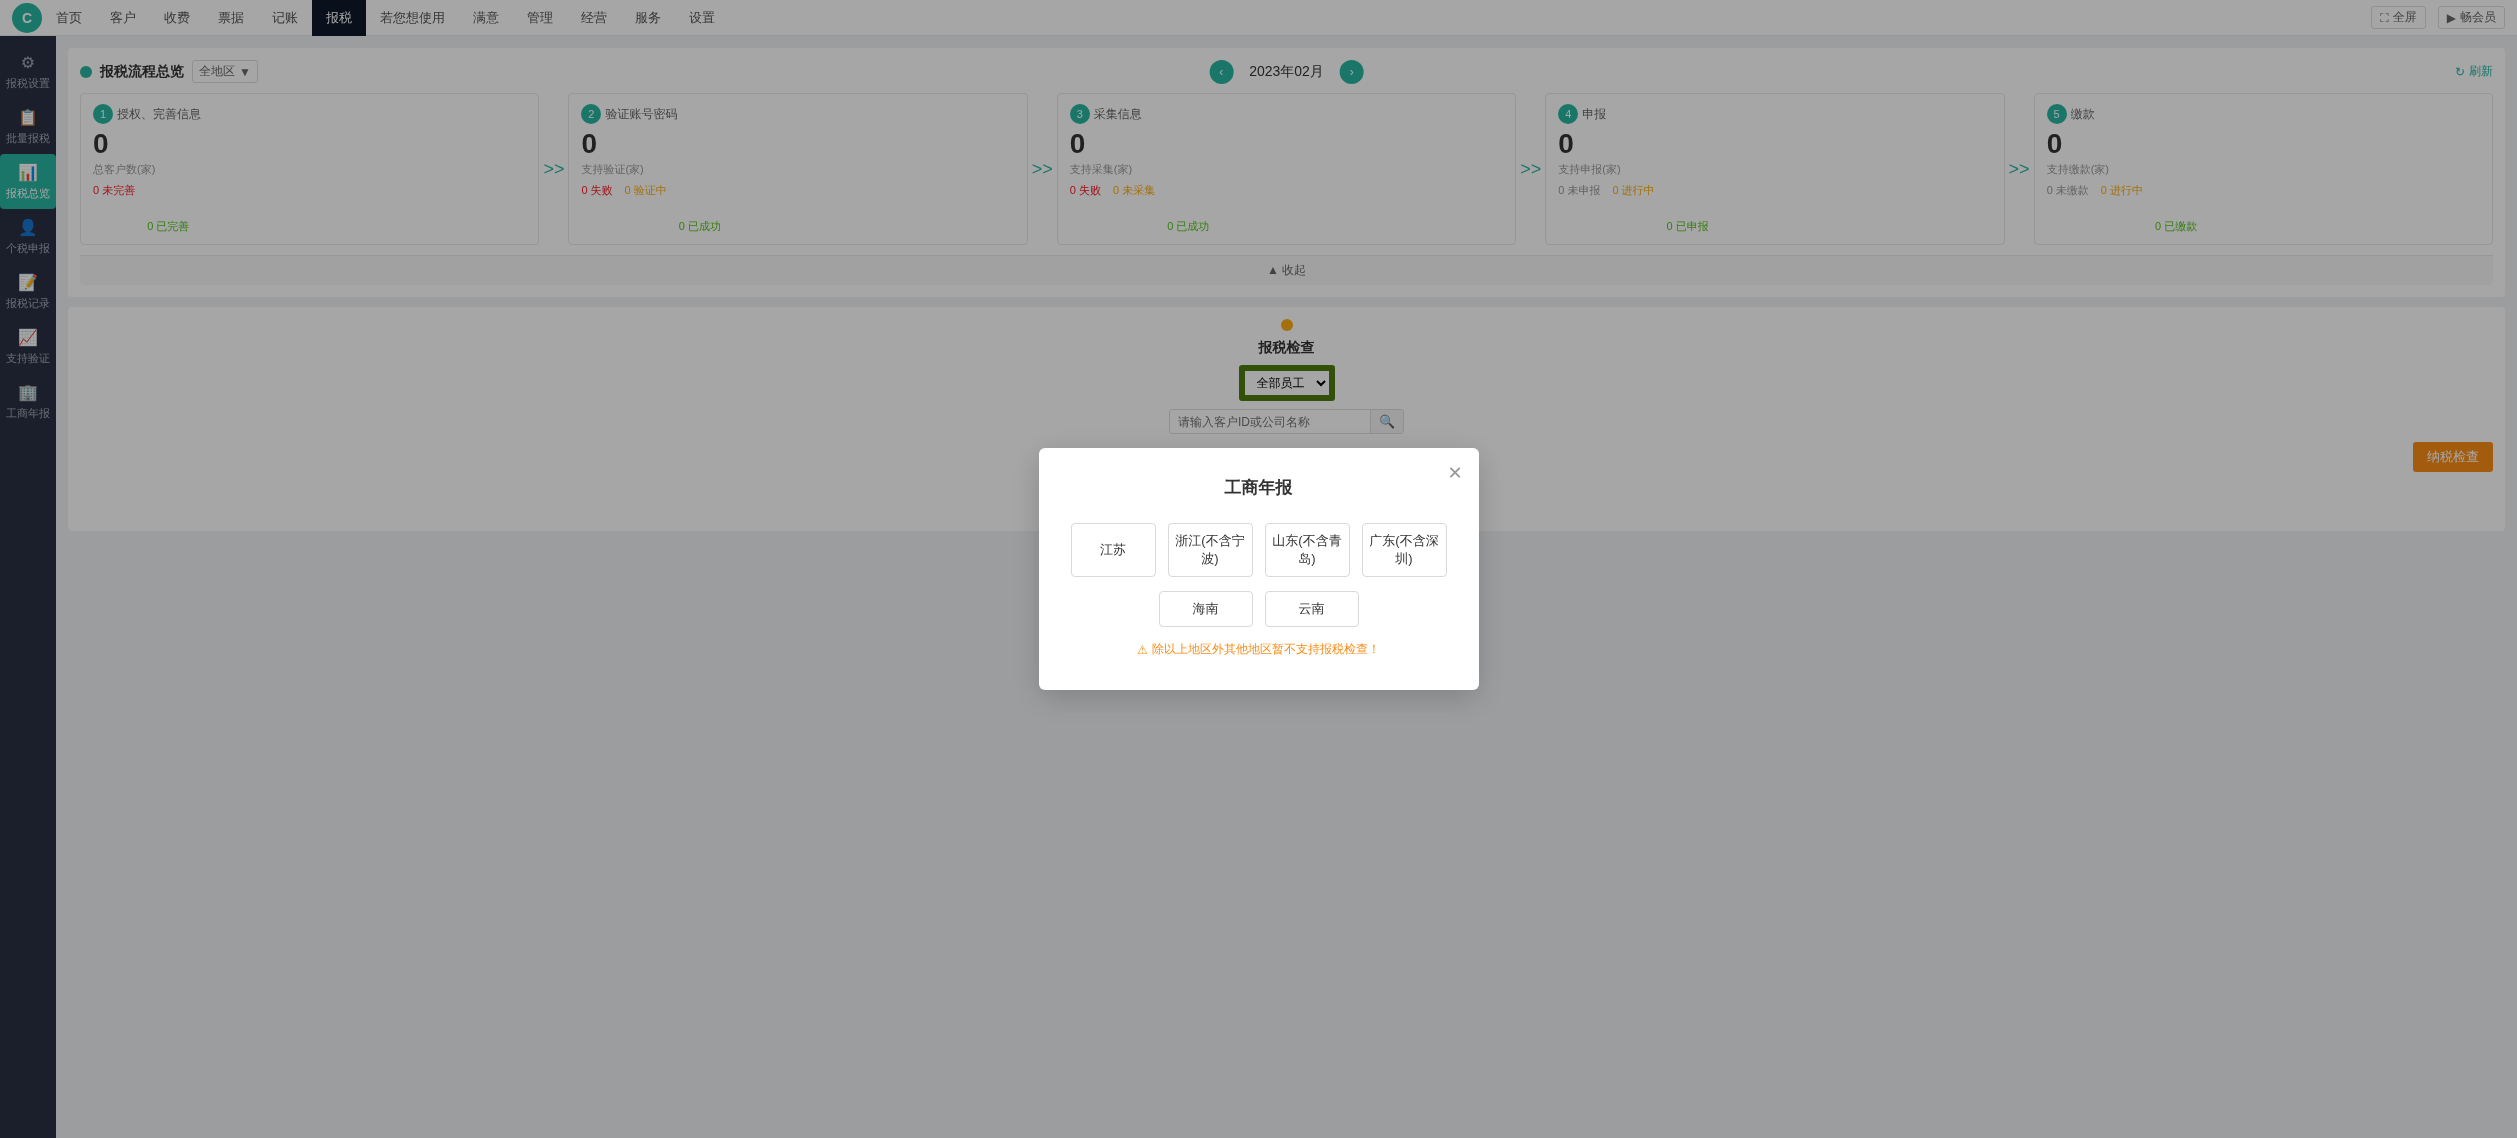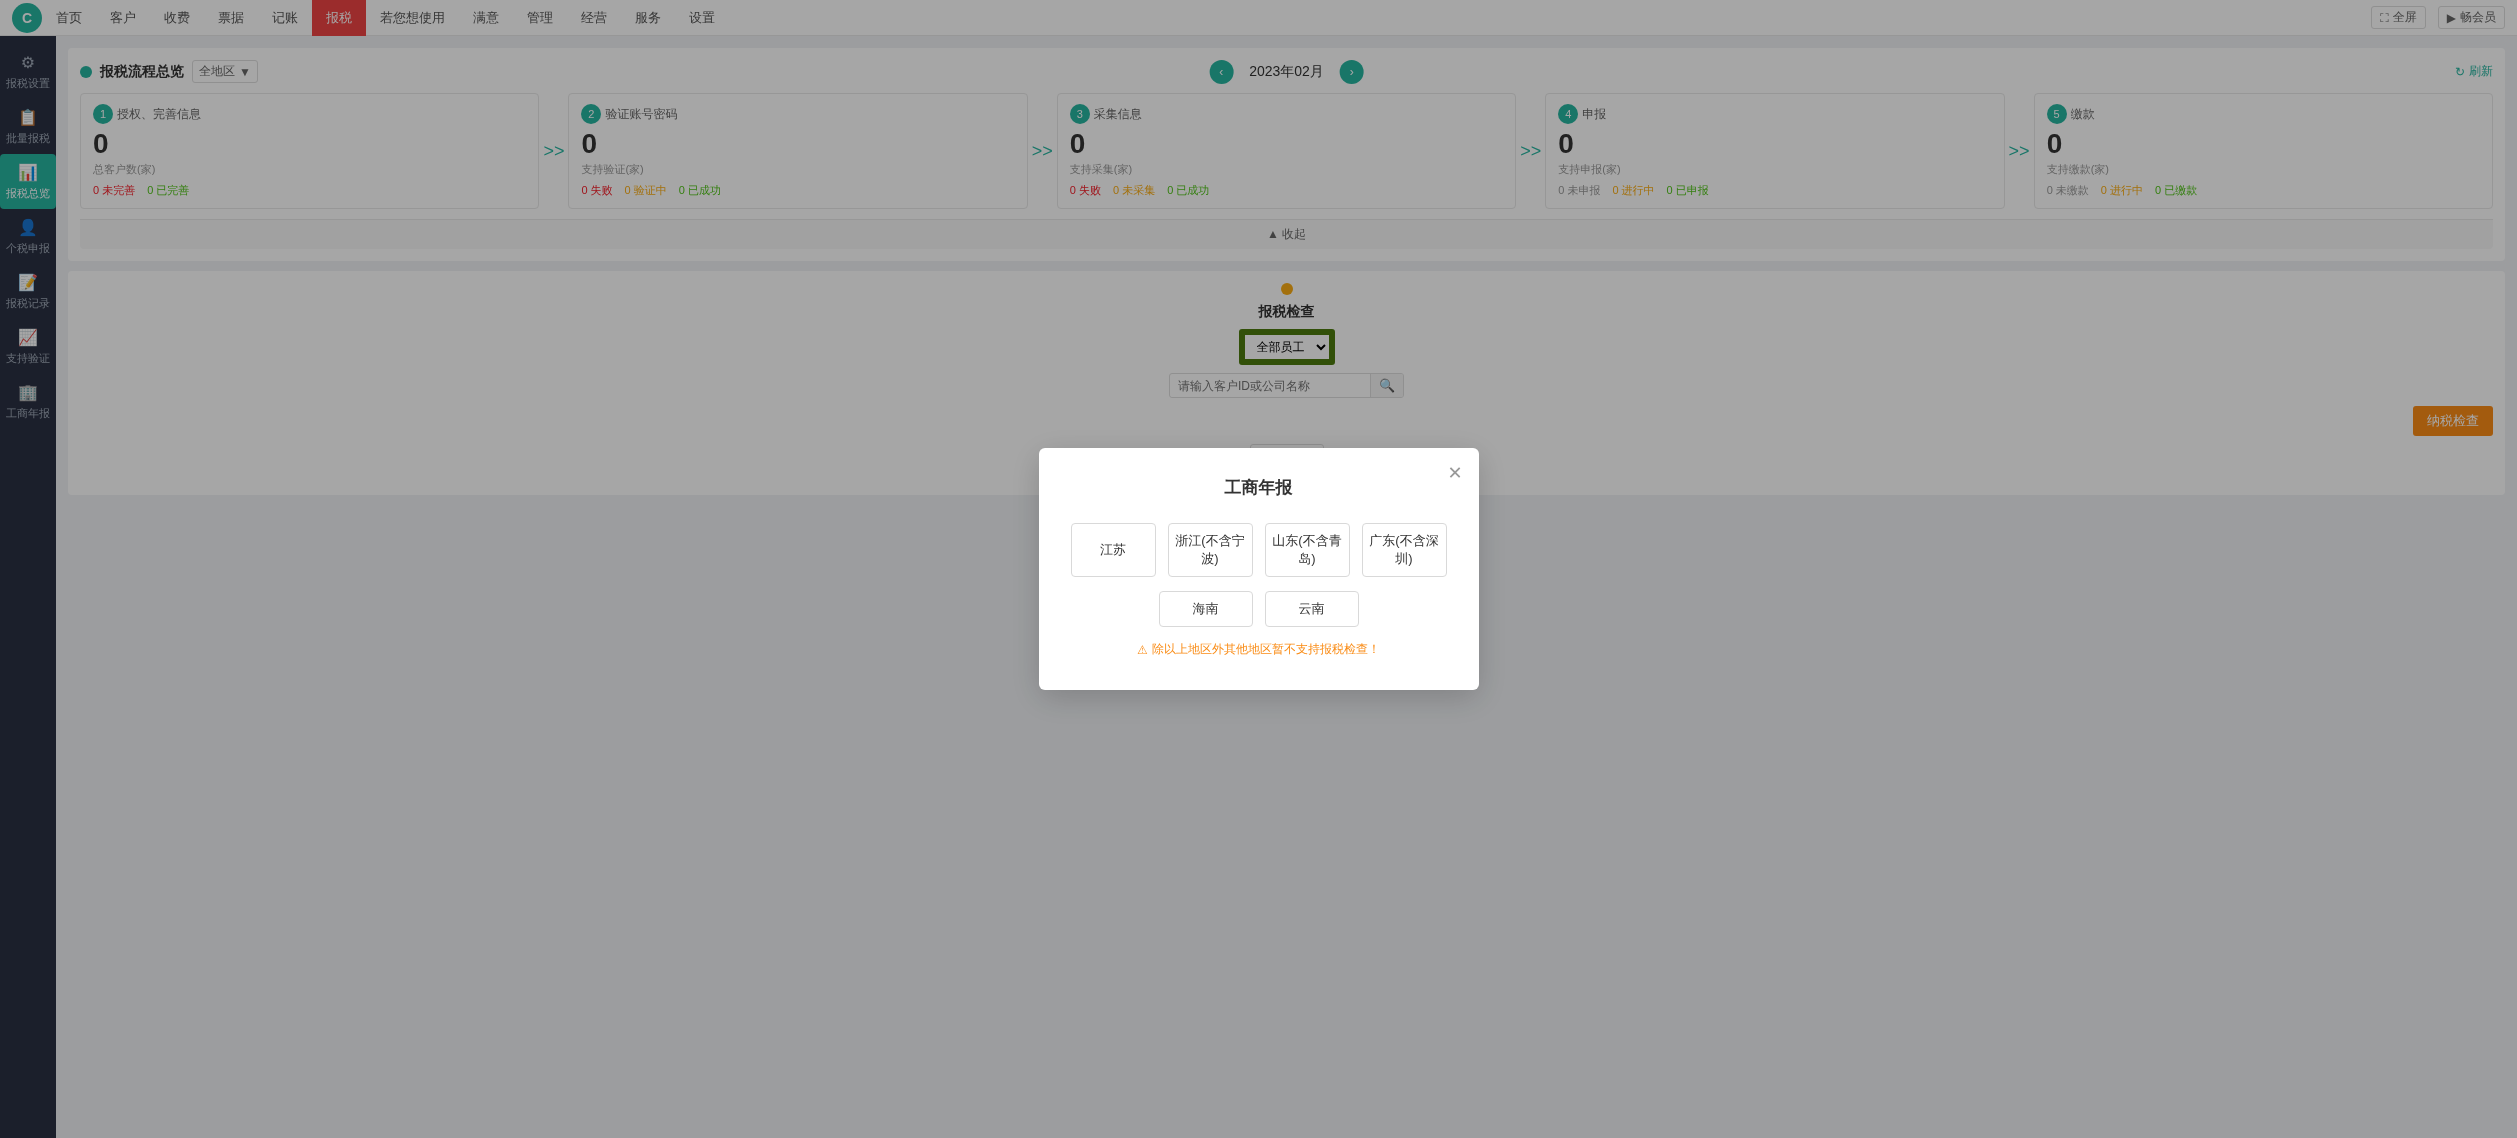--- a/index.html
+++ b/index.html
@@ -22,21 +22,21 @@
     }
     .top-nav-item {
       padding: 0 14px;
       height: 36px;
       line-height: 36px;
       cursor: pointer;
       color: #555;
       font-size: 13px;
     }
     .top-nav-item.active {
-      background: #ef4444;
+      background: #0f172a;
       color: #fff;
       font-family: Liberation Serif, serif;
     }
     .top-nav-right {
       display: flex;
       align-items: center;
       gap: 12px;
       font-size: 12px;
       color: #666;
     }
@@ -198,21 +198,21 @@
       color: #999;
       margin-bottom: 6px;
     }
     .step-stats {
       display: flex;
       gap: 12px;
       font-size: 11px;
     }
     .stat-fail { color: #f5222d; }
     .stat-pending { color: #faad14; }
-    .stat-success { color: #52c41a; }
+    .stat-success { color: #52c41a; margin-top: 36px; }
     .stat-normal { color: #999; }
 
     
     .collapse-bar {
       text-align: center;
       padding: 6px;
       color: #666;
       font-size: 12px;
       cursor: pointer;
       background: #f8f8f8;

